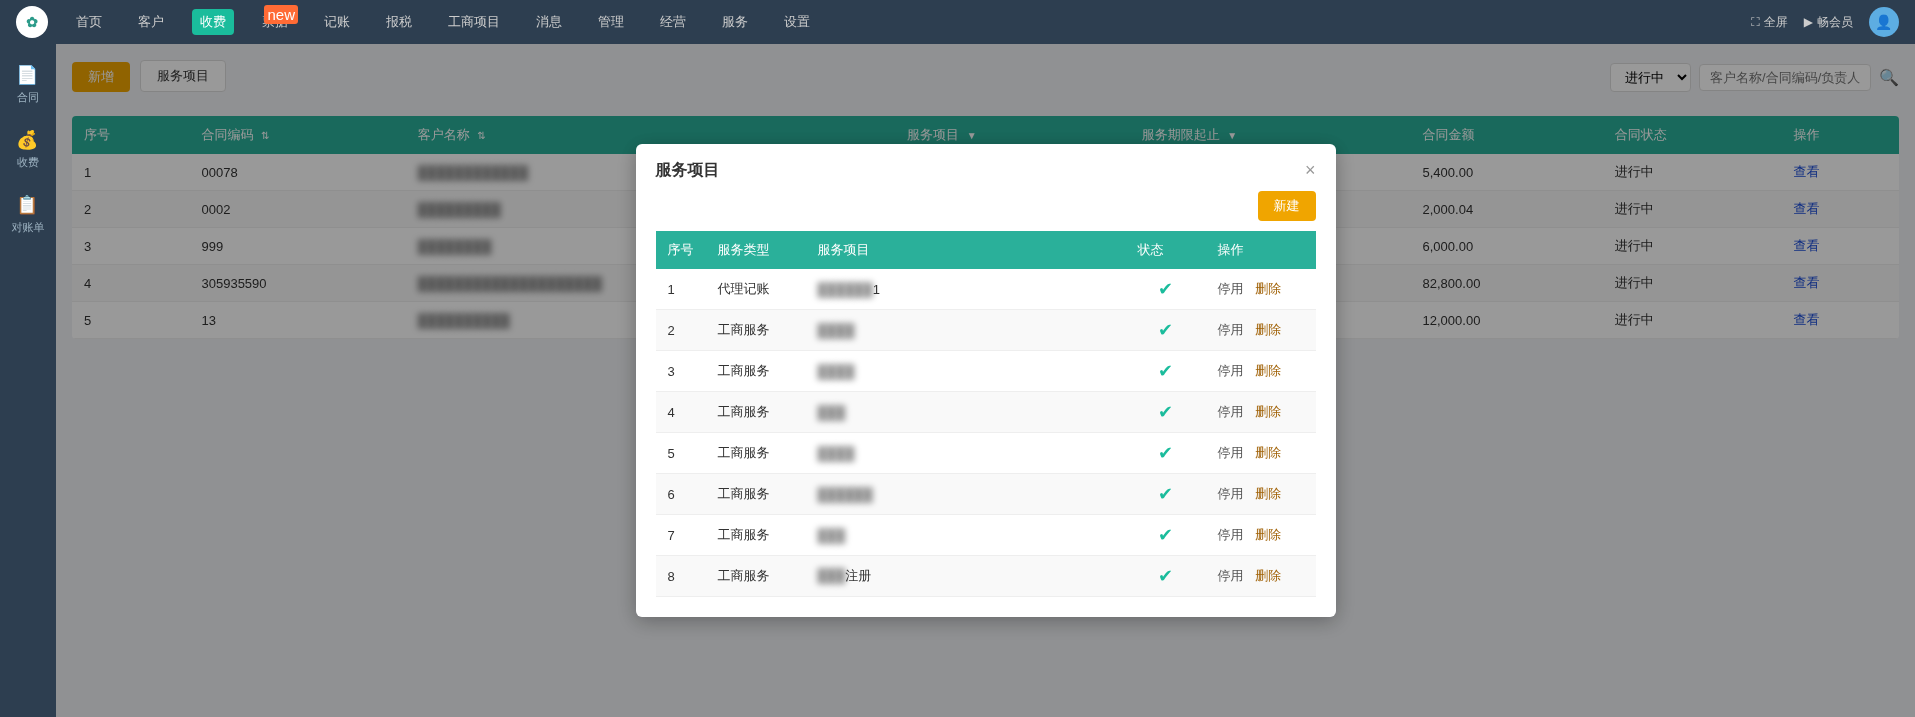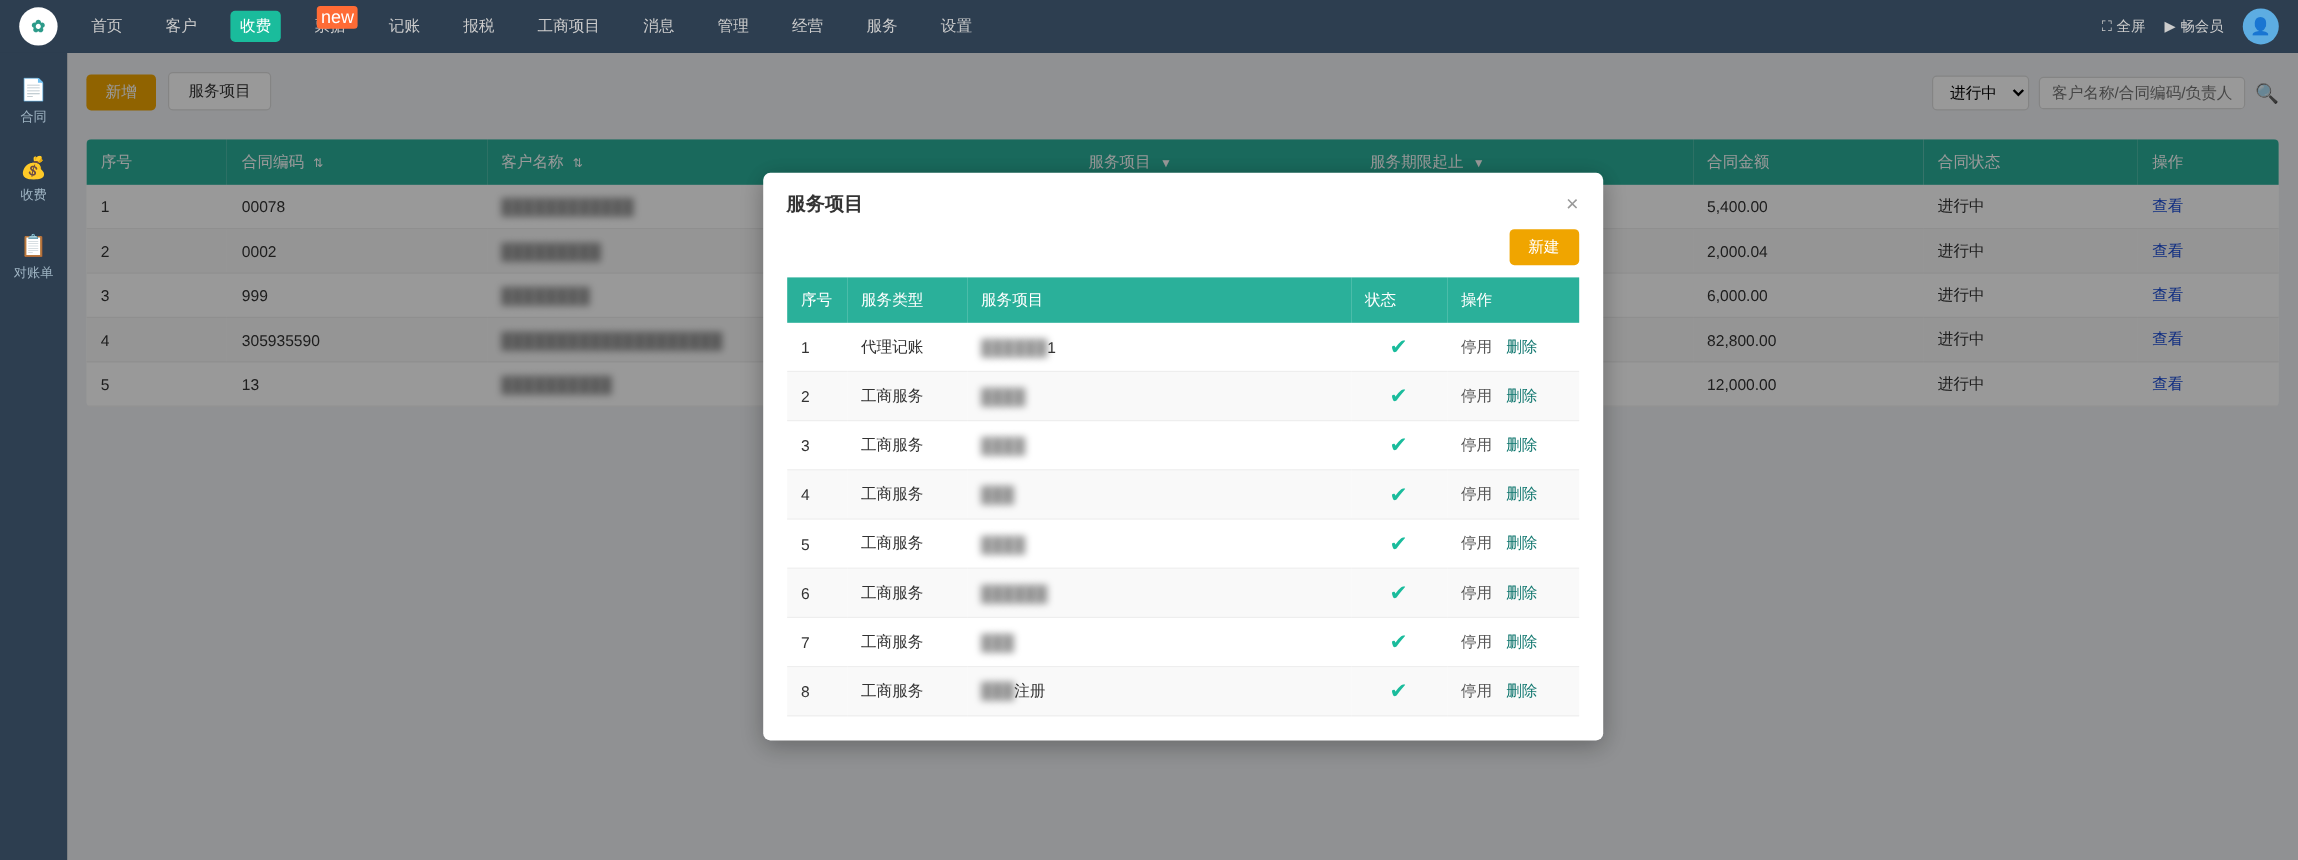--- a/index.html
+++ b/index.html
@@ -138,21 +138,21 @@
     }
     .modal-table thead tr { background: #2ab09a; color: #fff; }
     .modal-table thead th { padding: 10px 12px; text-align: left; font-weight: normal; font-size: 13px; }
     .modal-table tbody tr { border-bottom: 1px solid #eee; }
     .modal-table tbody tr:nth-child(even) { background: #f9f9f9; }
     .modal-table tbody td { padding: 9px 12px; font-size: 13px; }
     .status-check {
       color: #1abc9c; font-size: 18px;
     }
     .btn-stop { color: #555; cursor: pointer; margin-right: 8px; }
-    .btn-delete { color: #0f766e; cursor: pointer; margin-top: 40px; }
+    .btn-delete { color: #a16207; cursor: pointer; margin-top: 40px; }
     .col-seq { width: 50px; }
     .col-type { width: 100px; }
     .col-item { }
     .col-status { width: 80px; text-align: center; }
     .col-ops { width: 110px; }
   </style>
 </head>
 <body>
 
 <nav class="top-nav">

